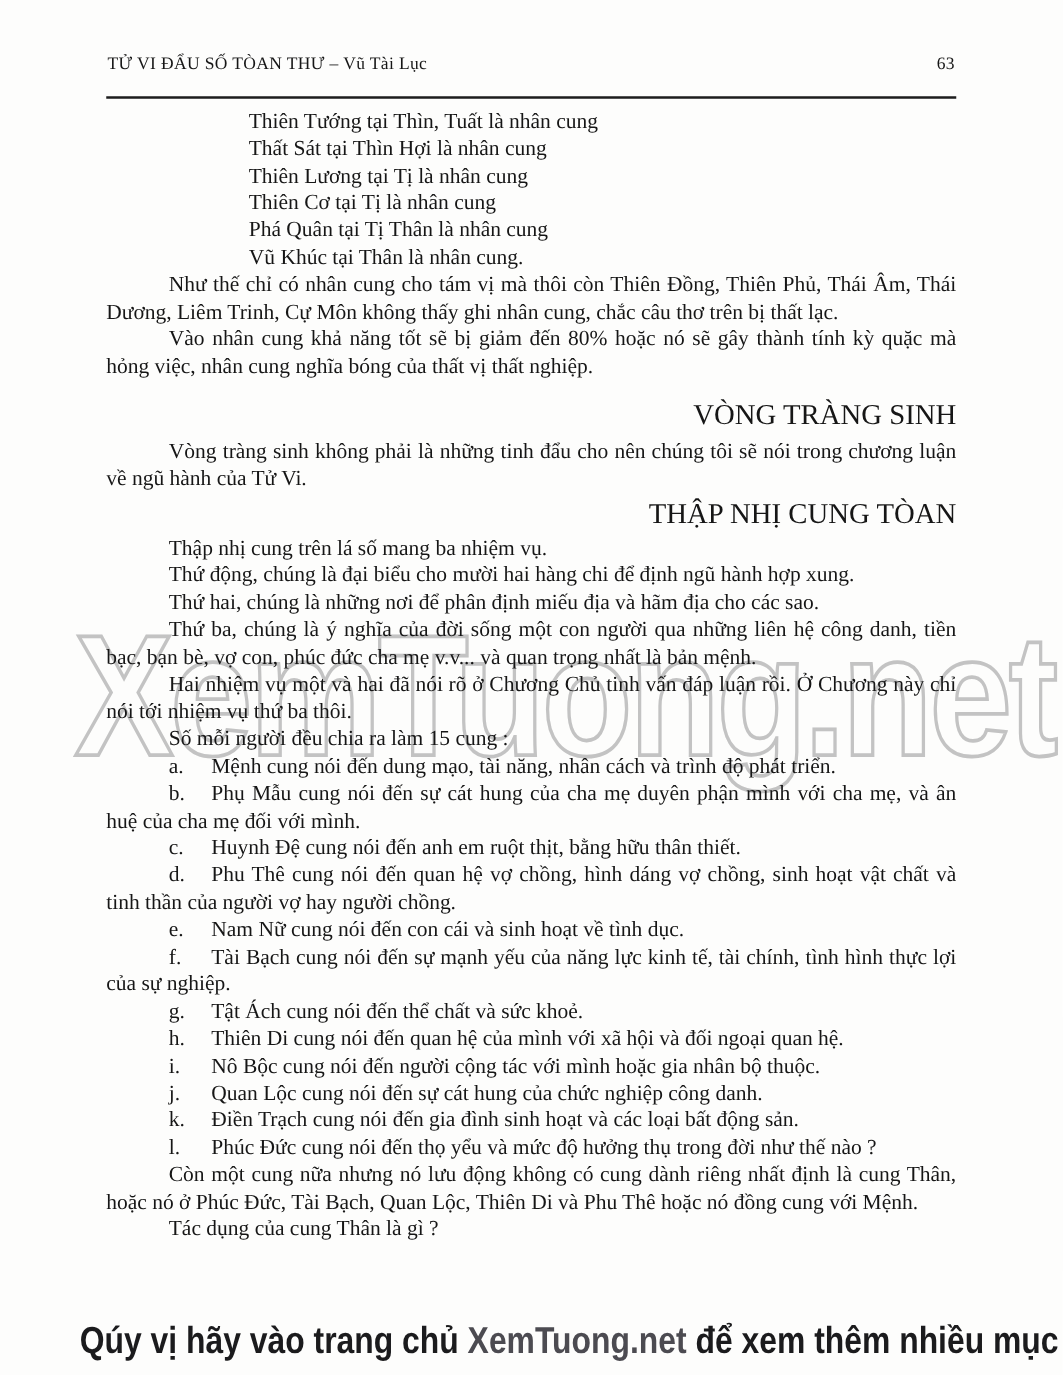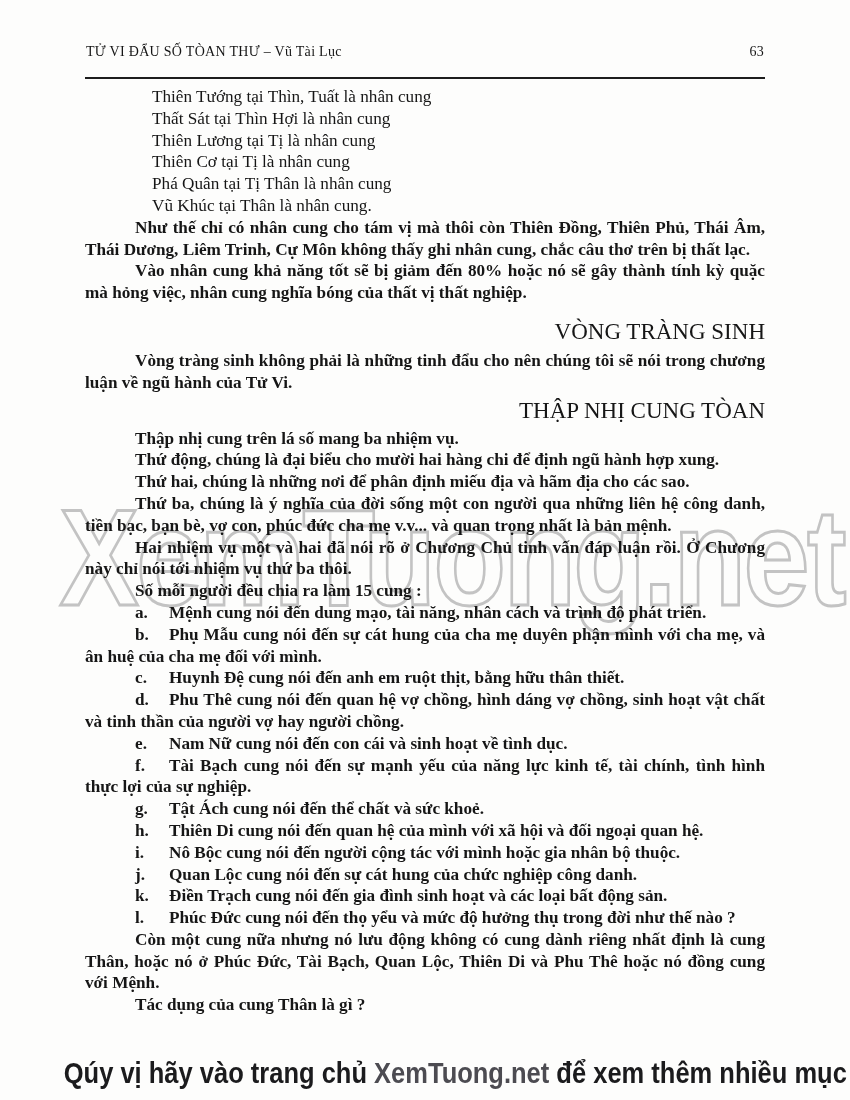--- a/index.html
+++ b/index.html
@@ -38,23 +38,23 @@
     z-index:0;
     pointer-events:none;
   }
 
   .content{
     position:relative;z-index:1;
     margin:7px 85px 0 85px;
     font-size:17.2px;line-height:21.8px;
     text-align:justify;
   }
-  .verse{margin-left:67px;text-align:left;}
+  .verse{margin-left:114px;text-align:left;}
   .verse-line{white-space:nowrap;}
-  .para{margin:0;text-indent:50px;font-weight:bold;}
+  .para{margin:0;text-indent:50px;}
   .sec-heading{
     font-size:23px;font-weight:normal;line-height:27px;
     margin:14px 0 5px 0;text-indent:50px;text-align:right;
   }
   .sec-heading.tight{margin:3px 0 4px 0;}
   .item .letter{display:inline-block;width:34px;text-indent:0;}
 
   
   .footer{
     position:absolute;left:0;right:0;bottom:8px;z-index:1;

